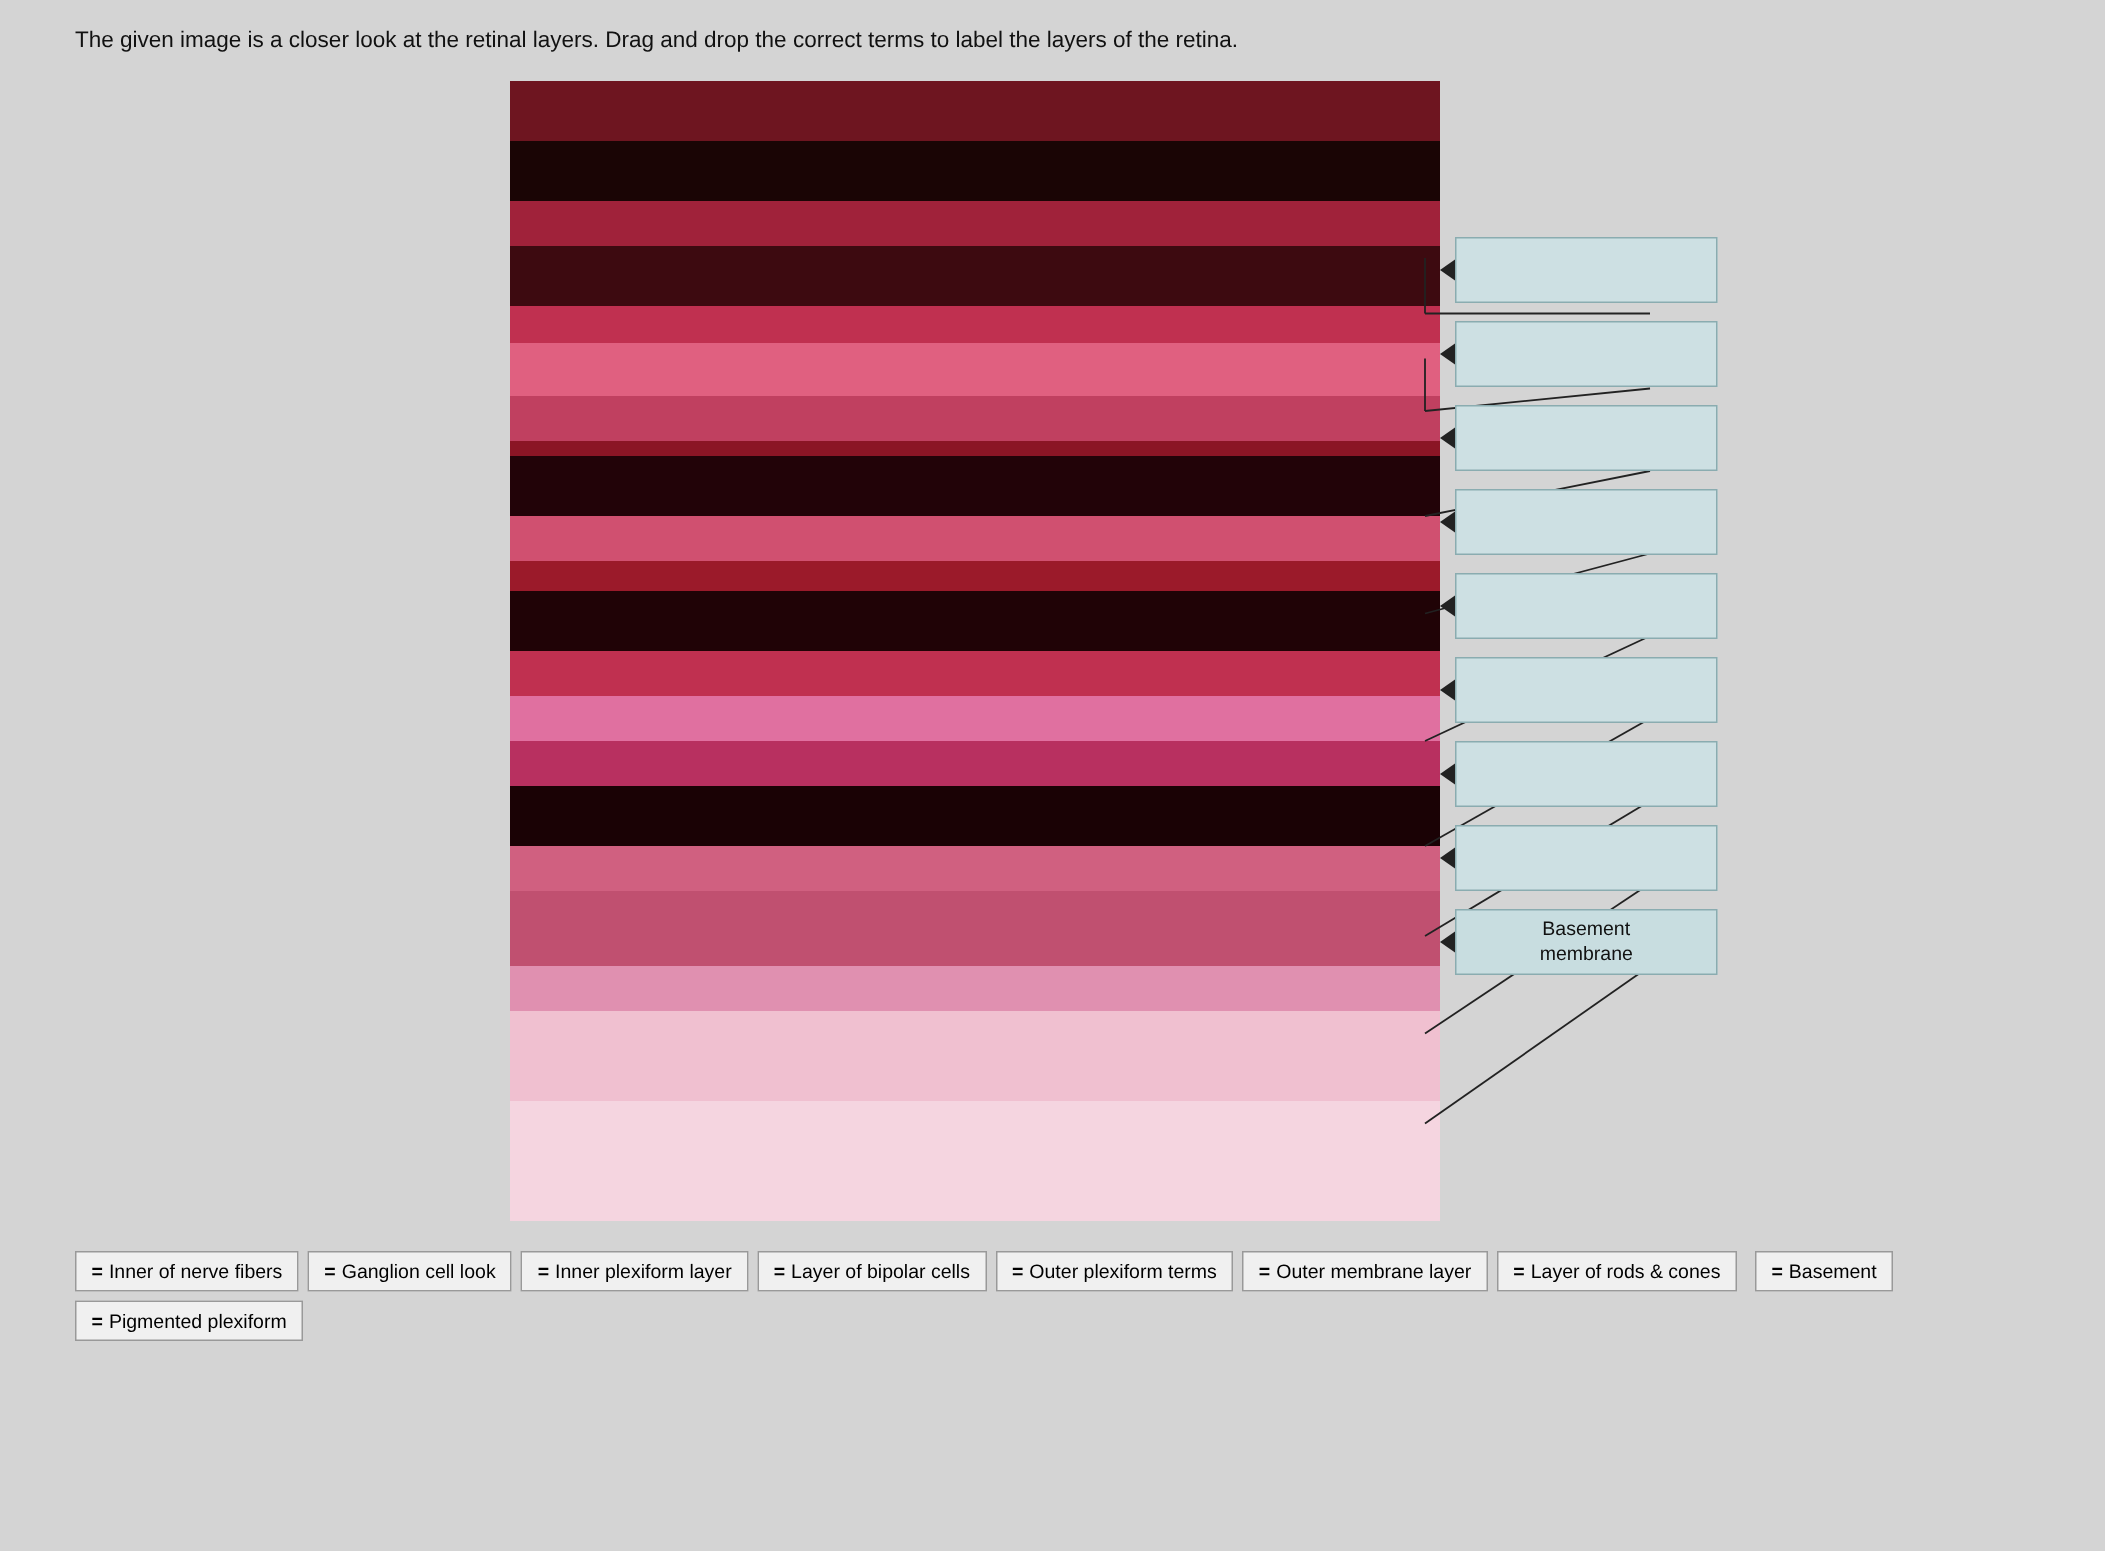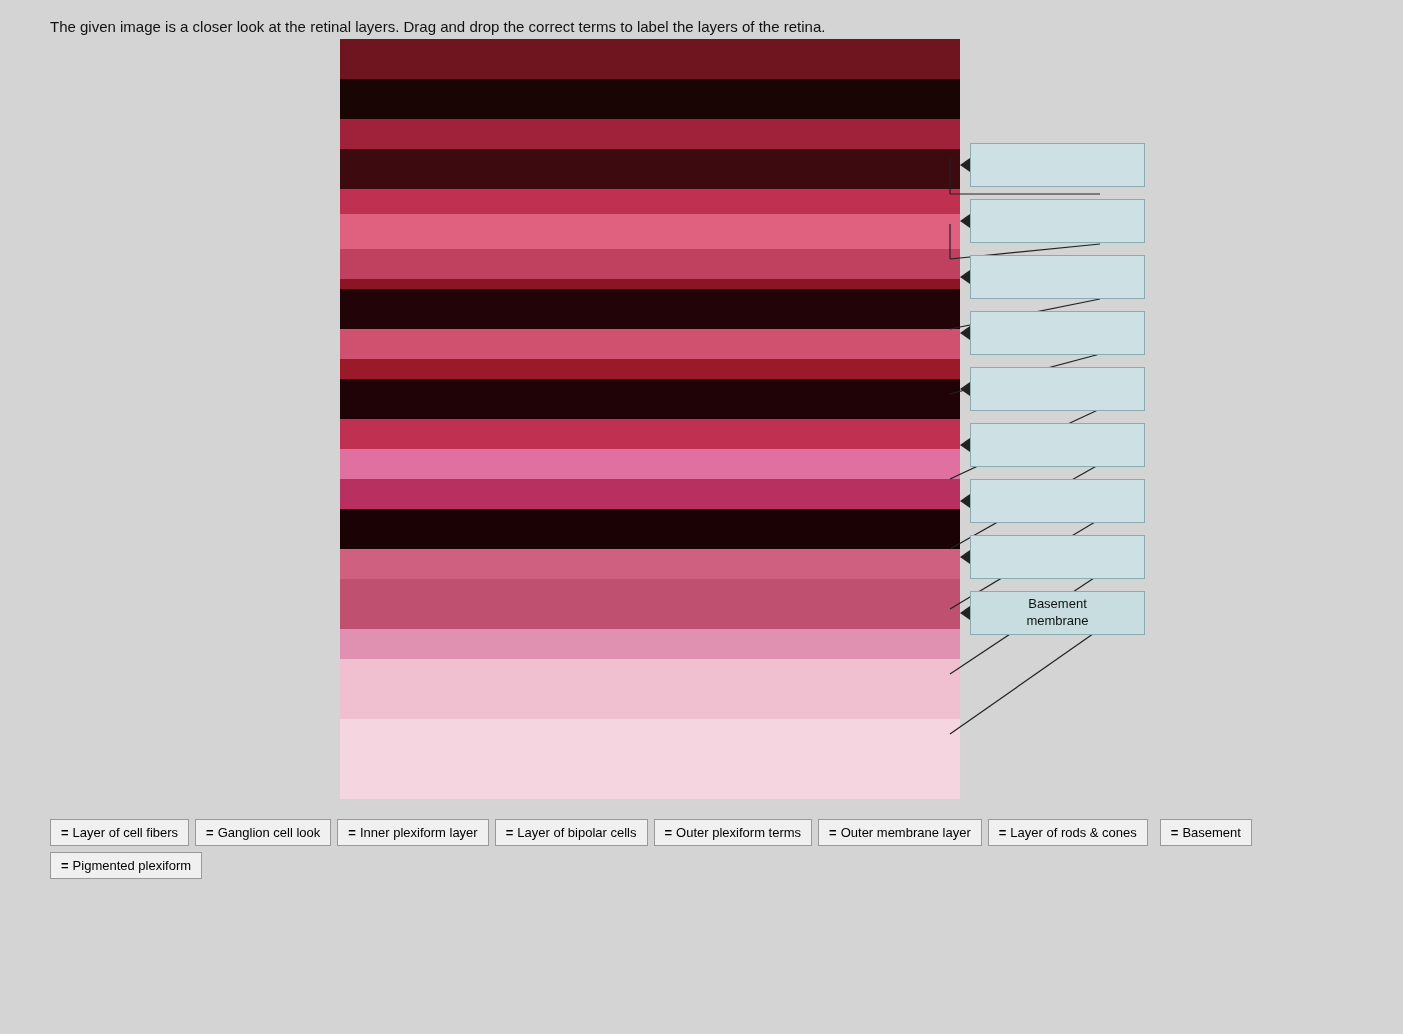--- a/index.html
+++ b/index.html
@@ -15,21 +15,21 @@
     .page-container {
       background: #d4d4d4;
       width: 1403px;
       min-height: 1034px;
       padding: 18px 30px 20px 50px;
       position: relative;
     }
     .instruction-text {
       font-size: 15px;
       color: #111;
-      margin-bottom: 4px;
+      margin-bottom: 19px;
     }
     .main-area {
       display: flex;
       align-items: flex-start;
       position: relative;
     }
     .retina-image-container {
       width: 620px;
       height: 760px;
       background: #8b1a2a;
@@ -213,21 +213,21 @@
         <div class="label-arrow"></div>
         <div class="label-box filled" id="label9" style="white-space: pre-line;">Basement
 membrane</div>
       </div>
     </div>
   </div>
 
   <div class="bottom-terms">
     <div class="term-badge" draggable="true">
       <span class="eq-sign">=</span>
-      <span>Layer of cell fibers</span>
+      <span>Inner of nerve fibers</span>
     </div>
     <div class="term-badge" draggable="true">
       <span class="eq-sign">=</span>
       <span>Ganglion cell look</span>
     </div>
     <div class="term-badge" draggable="true">
       <span class="eq-sign">=</span>
       <span>Inner plexiform layer</span>
     </div>
     <div class="term-badge" draggable="true">

